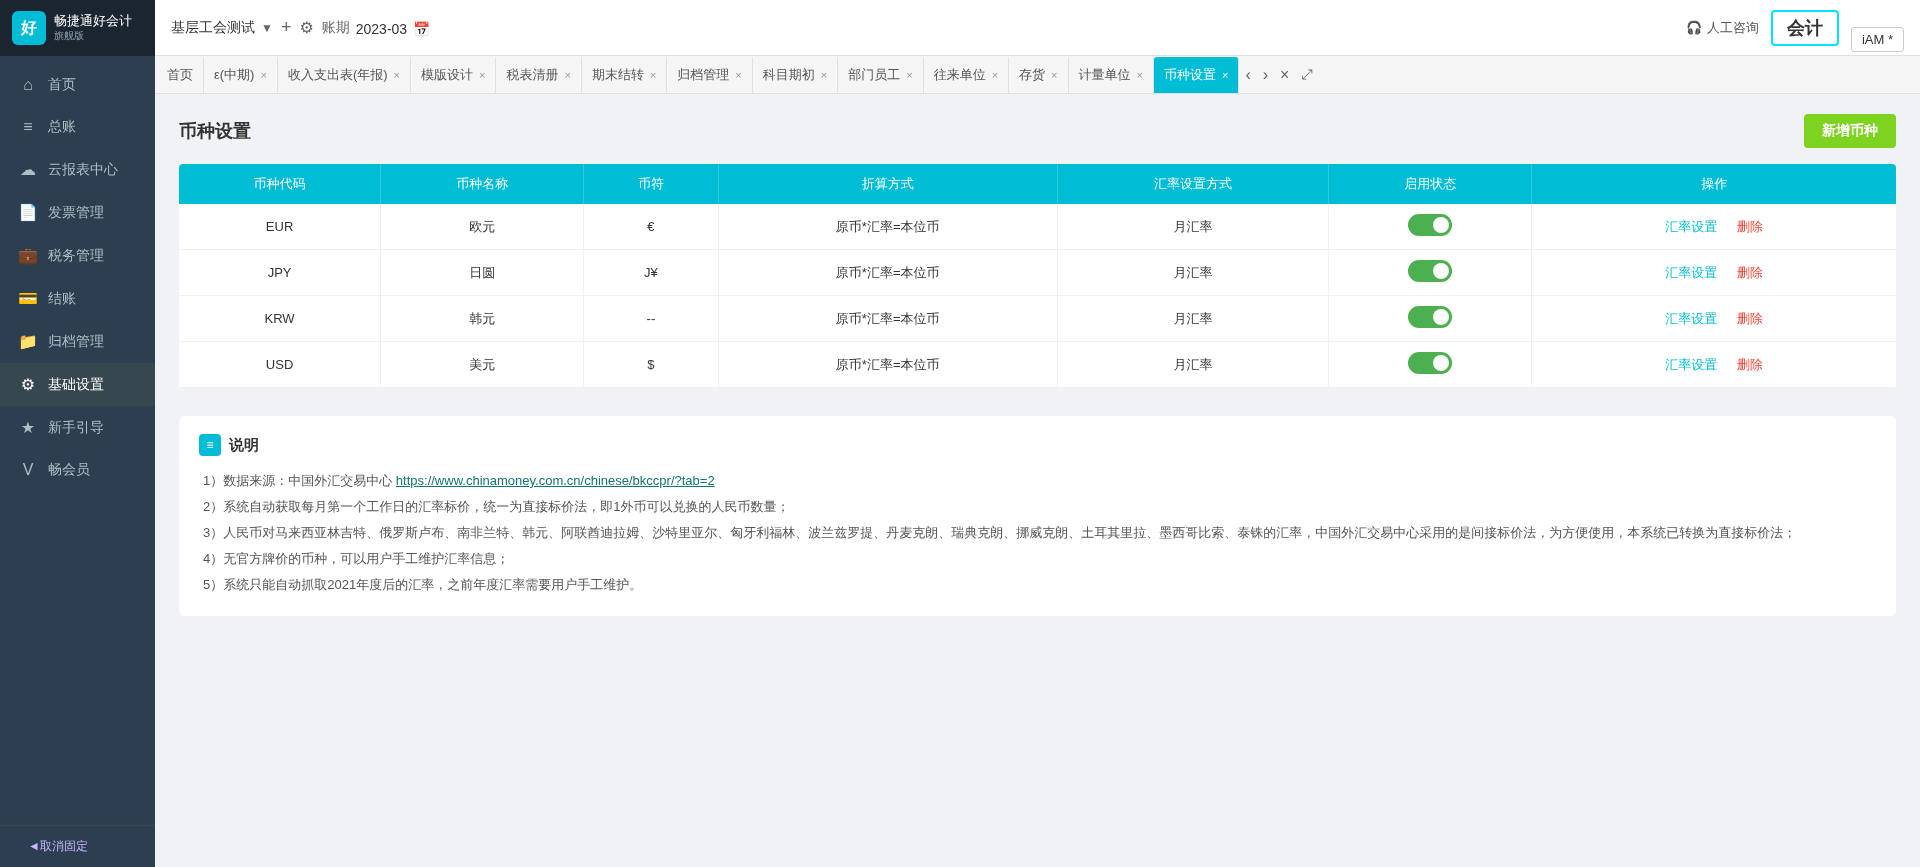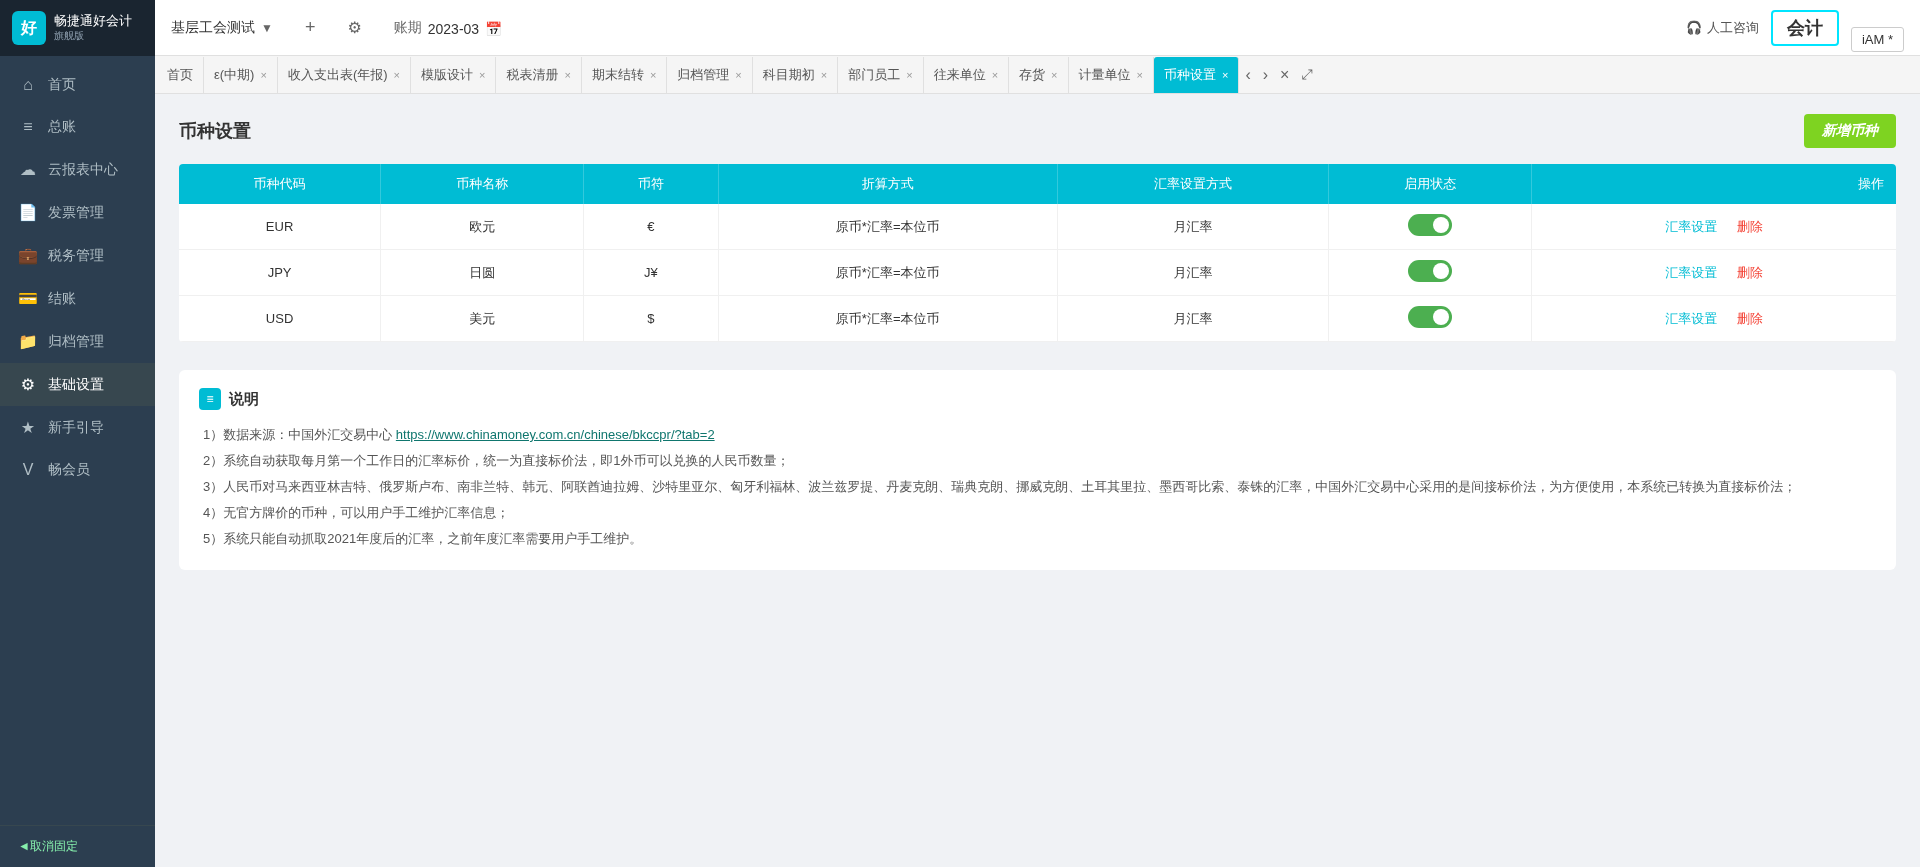--- a/index.html
+++ b/index.html
@@ -44,42 +44,42 @@
       gap: 10px;
       padding: 12px 18px;
       cursor: pointer;
       color: #b0bec5;
       font-size: 14px;
       transition: background 0.2s;
     }
     .sidebar-item.active { background: #37474f; color: #fff; }
     .sidebar-item-icon { font-size: 16px; width: 20px; text-align: center; }
     .sidebar-footer {
-      padding: 12px 18px;
-      color: #86efac;
+      padding: 12px 28px;
+      color: #c4b5fd;
       font-size: 12px;
       display: flex;
       align-items: center;
       gap: 6px;
       cursor: pointer;
       border-top: 1px solid #37474f;
     }
 
     
     .main { flex: 1; display: flex; flex-direction: column; overflow: hidden; }
 
     
     .topbar {
       background: #fff;
       height: 56px;
       display: flex;
       align-items: center;
       padding: 0 16px;
       border-bottom: 1px solid #e0e0e0;
-      gap: 28px;
+      gap: 4px;
     }
     .topbar-company { font-size: 14px; color: #333; display: flex; align-items: center; gap: 6px; }
     .topbar-company .dropdown-icon { color: #666; font-size: 12px; }
     .topbar-add { color: #666; font-size: 18px; cursor: pointer; padding: 0 4px; }
     .topbar-settings { color: #666; font-size: 16px; cursor: pointer; }
     .topbar-period { font-size: 14px; color: #333; display: flex; align-items: flex-end; gap: 6px; margin-left: 4px; }
     .topbar-period-label { color: #666; }
     .topbar-period-icon { color: #00bcd4; font-size: 14px; }
     .topbar-right { margin-left: auto; display: flex; align-items: center; gap: 12px; }
     .topbar-service { display: flex; align-items: center; gap: 4px; font-size: 13px; color: #555; cursor: pointer; }
@@ -152,21 +152,20 @@
     }
     .btn-new {
       background: #7ed321;
       color: #fff;
       border: none;
       padding: 8px 18px;
       border-radius: 4px;
       font-size: 14px;
       cursor: pointer;
       font-weight: bold;
-      font-style: italic;
     }
 
     
     .data-table {
       width: 100%;
       border-collapse: collapse;
       background: #fff;
       border-radius: 4px;
       overflow: hidden;
     }
@@ -174,21 +173,21 @@
       background: #00bcd4;
       color: #fff;
     }
     .data-table thead th {
       padding: 11px 12px;
       font-size: 13px;
       font-weight: normal;
       text-align: center;
       border-right: 1px solid rgba(255,255,255,0.2);
     }
-    .data-table thead th:last-child { border-right: none; text-align: right; }
+    .data-table thead th:last-child { border-right: none; }
     .data-table tbody tr {
       border-bottom: 1px solid #f0f0f0;
     }
     .data-table tbody td {
       padding: 10px 12px;
       text-align: center;
       font-size: 13px;
       color: #333;
       border-right: 1px solid #f0f0f0;
     }
@@ -449,20 +448,36 @@
       <div class="toggle-wrap">
         <div class="toggle"></div>
       </div>
     </td>
     <td>
       <a class="action-link">汇率设置</a>
       <span class="action-delete">删除</span>
     </td>
   </tr>
           <tr>
+    <td>KRW</td>
+    <td>韩元</td>
+    <td>--</td>
+    <td>原币*汇率=本位币</td>
+    <td>月汇率</td>
+    <td>
+      <div class="toggle-wrap">
+        <div class="toggle"></div>
+      </div>
+    </td>
+    <td>
+      <a class="action-link">汇率设置</a>
+      <span class="action-delete">删除</span>
+    </td>
+  </tr>
+          <tr>
     <td>USD</td>
     <td>美元</td>
     <td>$</td>
     <td>原币*汇率=本位币</td>
     <td>月汇率</td>
     <td>
       <div class="toggle-wrap">
         <div class="toggle"></div>
       </div>
     </td>

